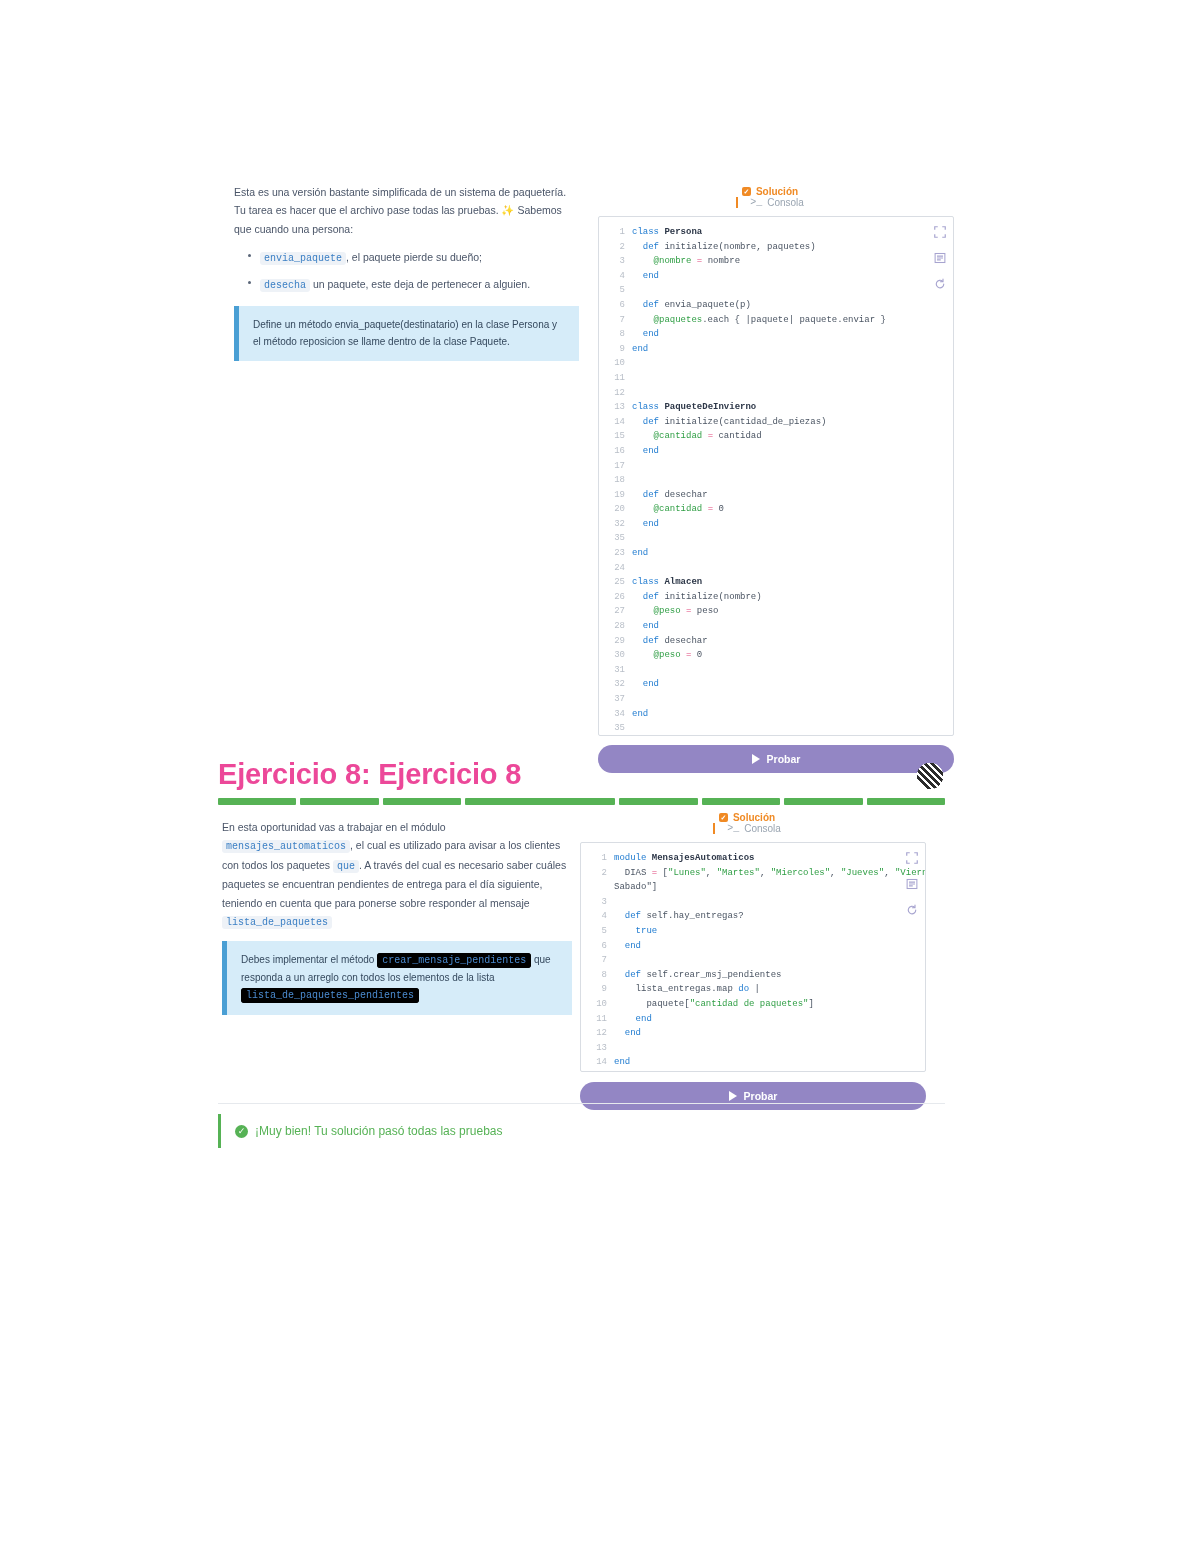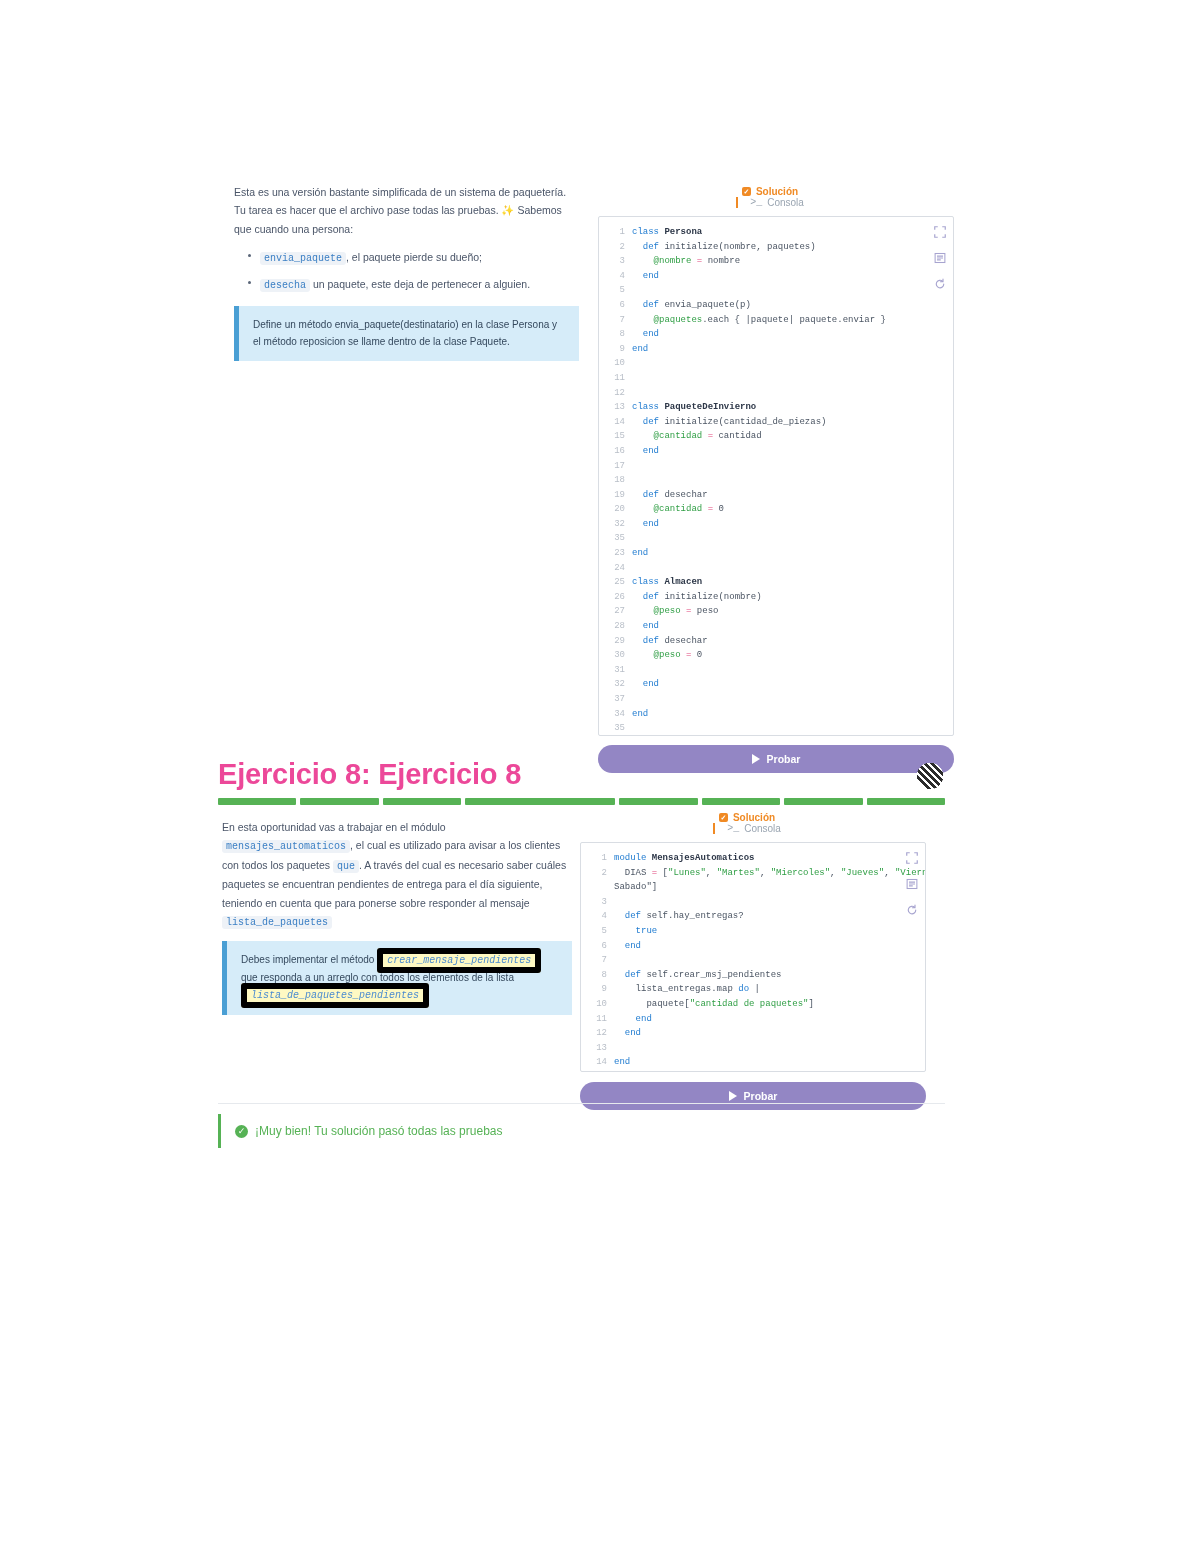--- a/index.html
+++ b/index.html
@@ -35,21 +35,21 @@
     white-space:nowrap;
   }
 
   
   .callout{
     background:#d6ecf9;
     border-left:5px solid #4a9fd4;
     padding:10px 12px 11px 14px;
     font-size:10px;line-height:1.7;color:#35495e;
   }
-  .callout code.inline{background:#fef9c3;color:#4b8bd0;border:6px solid #000000;font-style:italic;}
+  .callout code.inline{background:#000000;color:#4b8bd0;border:1px solid #000000;}
 
   
   .editor-wrap{position:absolute;}
   .editor-tabs{
     display:flex;align-items:center;gap:0;
     height:22px;margin-bottom:8px;flex-direction:column;
   }
   .tab{
     display:flex;align-items:center;gap:5px;
     font-size:10px;font-weight:bold;color:#f08a24;

